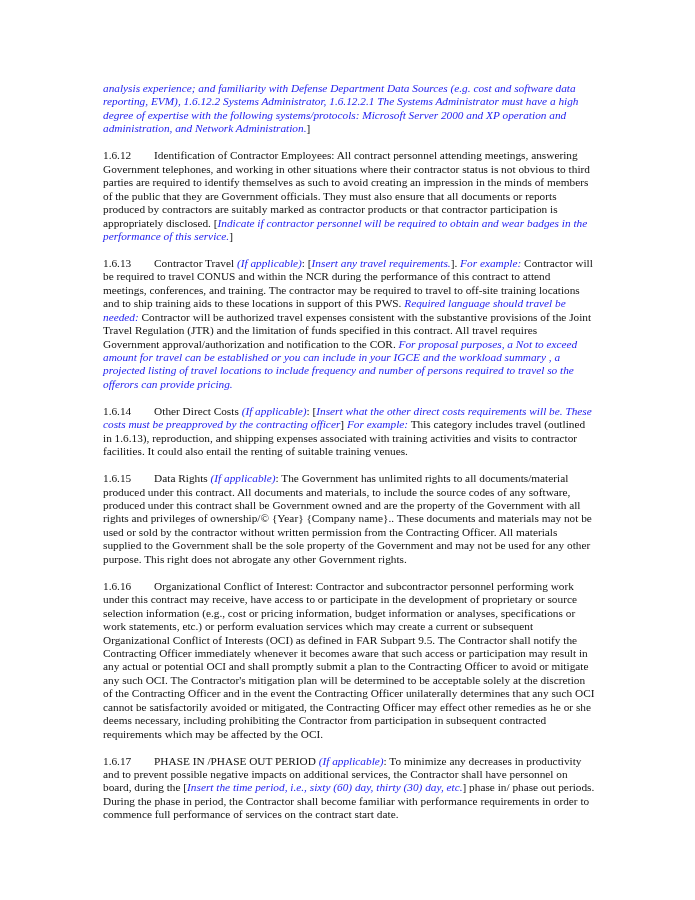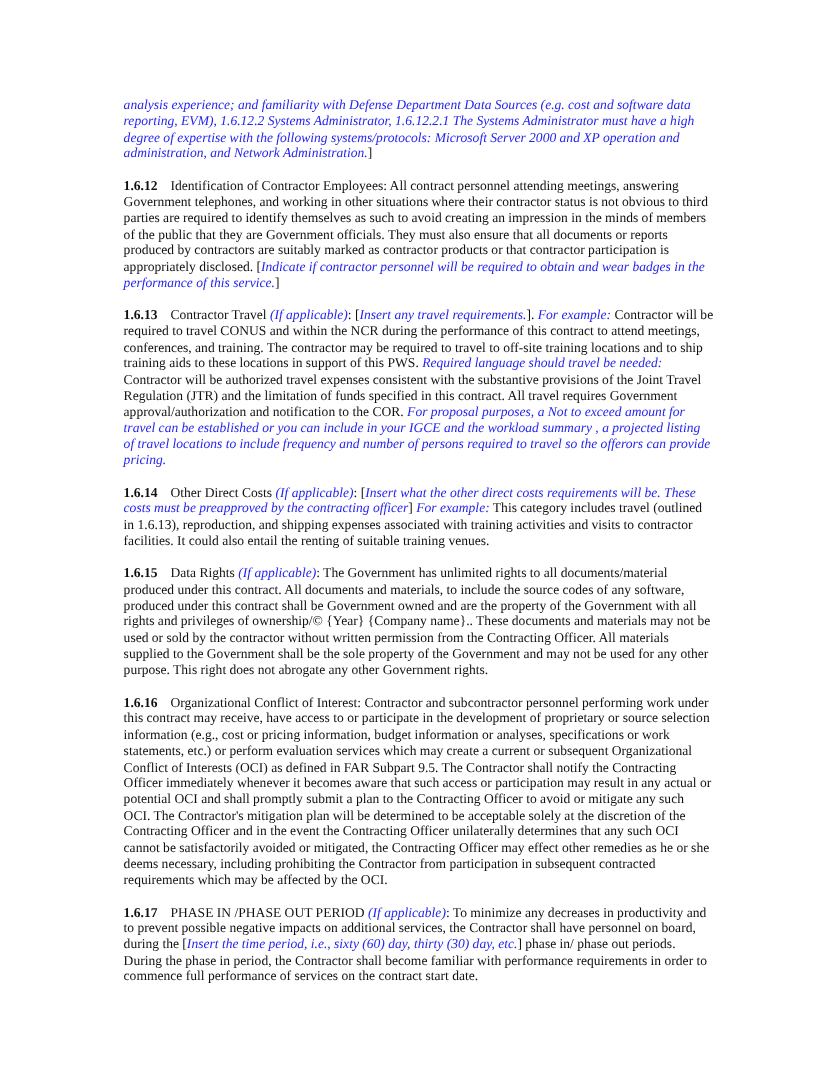--- a/index.html
+++ b/index.html
@@ -6,21 +6,21 @@
   body { width: 695px; height: 900px; position: relative; overflow: hidden; }
   .page {
     position: absolute; left: 103px; top: 82px; width: 492px;
     font-family: "Liberation Serif", "DejaVu Serif", serif;
     font-size: 11.3px; line-height: 13.45px; color: #111111;
   }
   .para { margin: 0 0 13.45px 0; text-align: left; }
   .para.gap { margin-top: 13.45px; }
   .blue { color: #2323ee; font-style: italic; margin-top: 16px; }
   .u { }
-  .num { margin-right: 8px; font-weight: bold; }
+  .num { margin-right: 20px; }
 </style>
 </head>
 <body>
 
 <div class="page">
 
   <p class="para"><span class="blue">analysis experience; and familiarity with Defense Department Data Sources (e.g. cost and software data reporting, EVM), 1.6.12.2 Systems Administrator, 1.6.12.2.1 The Systems Administrator must have a high degree of expertise with the following systems/protocols:  Microsoft Server 2000 and XP operation and administration, and Network Administration.</span><span>]</span></p>
 
   <p class="para gap"><span class="num">1.6.12</span> <span class="u">Identification of Contractor Employees</span><span>:   All contract personnel attending meetings, answering Government telephones, and working in other situations where their contractor status is not obvious to third parties are required to identify themselves as such to avoid creating an impression in the minds of members of the public that they are Government officials.  They must also ensure that all documents or reports produced by contractors are suitably marked as contractor products or that contractor participation is appropriately disclosed.  [</span><span class="blue">Indicate if contractor personnel will be required to obtain and wear badges in the performance of this service.</span><span>]</span></p>
 

